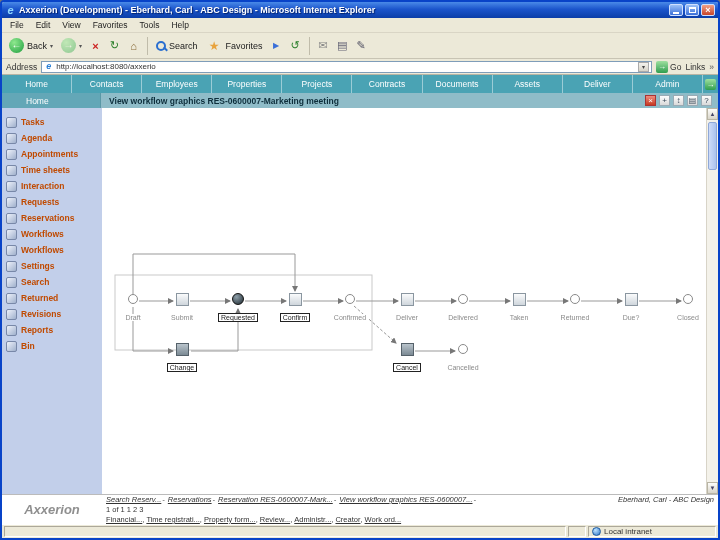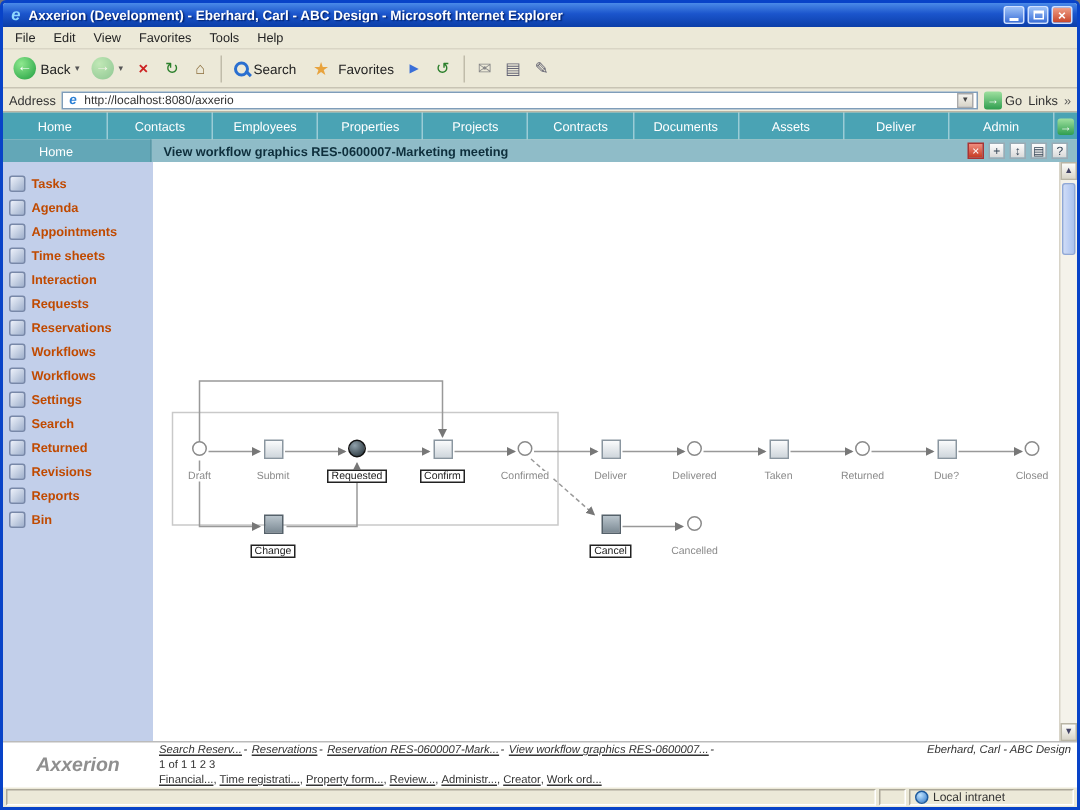--- a/index.html
+++ b/index.html
@@ -102,21 +102,21 @@
   .bc-user{margin-left:auto;white-space:nowrap;}
   .lk-line{display:flex;gap:2px;white-space:nowrap;}
   .lk{text-decoration:underline;}
   .lk:not(:last-child)::after{content:", ";display:inline-block;text-decoration:none;}
 
   
   .statusbar{height:14px;display:flex;gap:2px;background:#ECE9D8;border-top:1px solid #fff;padding:1px 2px;font-size:8px;color:#333;align-items:stretch;}
   .panel{border:1px solid;border-color:#aca899 #fff #fff #aca899;display:flex;align-items:center;gap:3px;padding:0 3px;}
   .p1{flex:1;}
   .p2{width:18px;}
-  .p3{width:110px;}
+  .p3{width:128px;}
   .globe{width:9px;height:9px;border-radius:50%;background:radial-gradient(circle at 35% 30%,#bfe3ff,#2f77c8);border:1px solid #1d5a9e;flex:none;}
 </style>
 </head>
 <body>
 
 <div class="window">
 
   <div class="titlebar">
     <span class="ie-e">e</span>
     <span class="titletext">Axxerion (Development) - Eberhard, Carl - ABC Design - Microsoft Internet Explorer</span>

